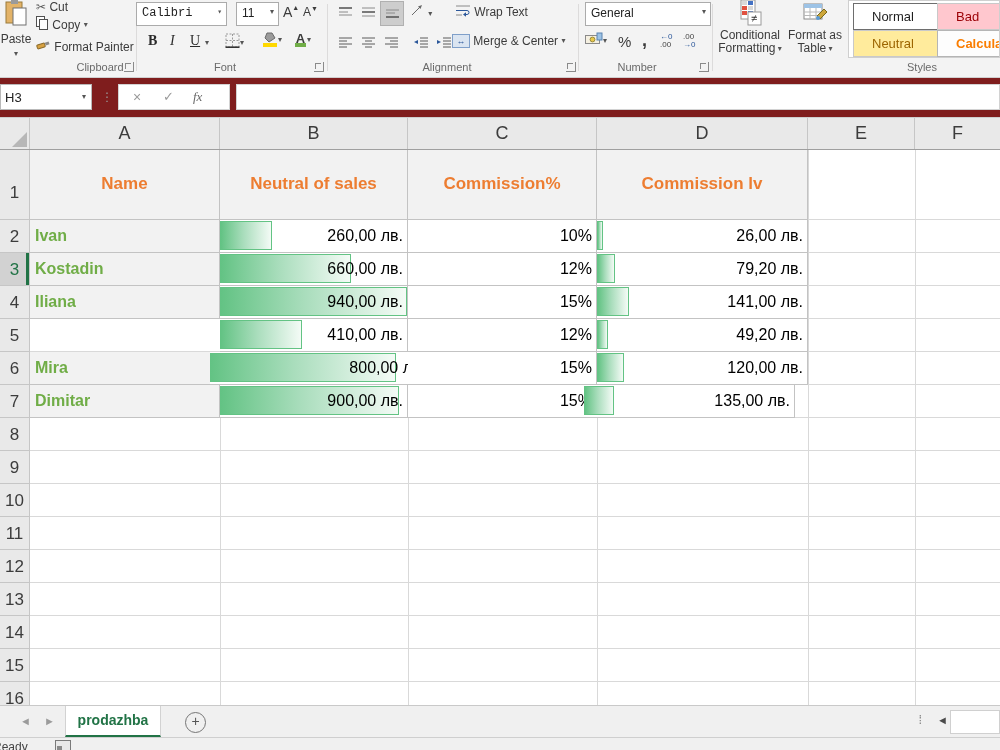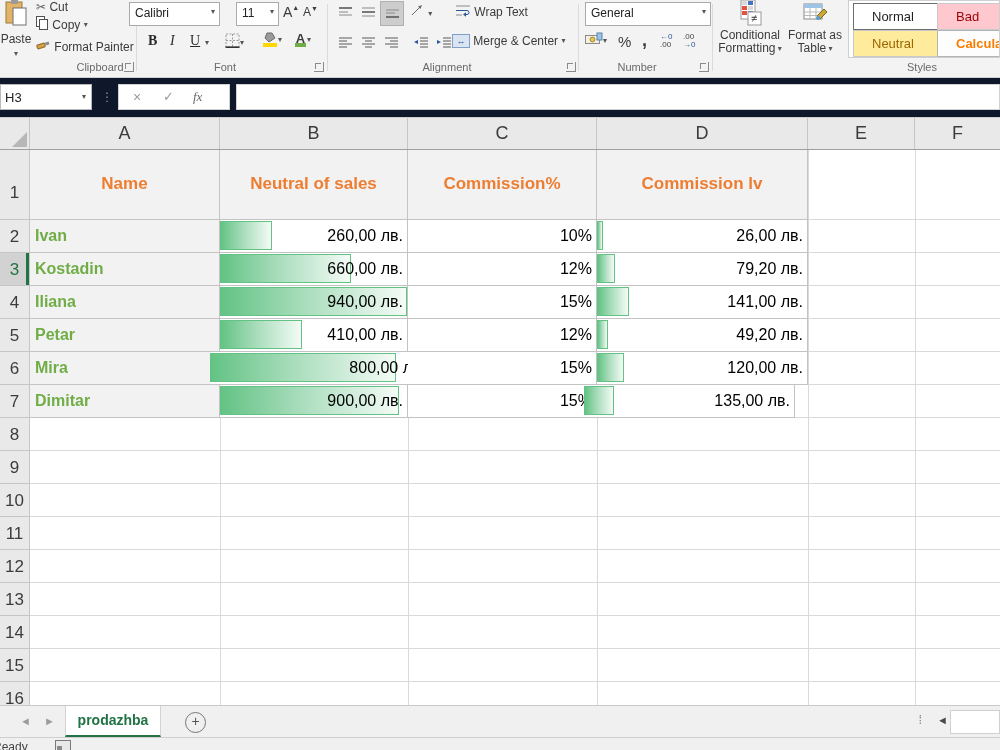--- a/index.html
+++ b/index.html
@@ -23,21 +23,21 @@
   .selbtn{background:#cdcdcd;border:1px solid #b0b0b0;}
   .alignbtn{position:absolute;width:22px;height:20px;text-align:center;padding-top:3px;}
   .twoline{position:absolute;font-size:12px;color:#3b3b3b;text-align:center;line-height:13px;}
   .stylebox{position:absolute;width:79px;height:25px;font-size:13px;line-height:25px;padding-left:18px;border:1px solid #c9c9c9;}
   .sb-normal{background:#fff;color:#1f1f1f;border:1px solid #6e6e6e;}
   .sb-bad{background:#ffc7ce;color:#9c0006;}
   .sb-neutral{background:#ffeb9c;color:#9c6500;}
   .sb-calc{background:#fdfdfd;color:#fa7d00;font-weight:bold;border:1px solid #b5b5b5;}
   .colorbar{position:absolute;left:1px;right:1px;bottom:0;height:4px;}
   
-  #fbar{left:0;top:78px;width:1000px;height:40px;background:#0f172a;border-bottom:1px solid #cfcfcf;}
+  #fbar{left:0;top:78px;width:1000px;height:40px;background:#7f1d1d;border-bottom:1px solid #cfcfcf;}
   #namebox{left:0;top:6px;width:92px;height:26px;background:#fff;border:1px solid #b9b9b9;}
   #fxbox{left:118px;top:6px;width:112px;height:26px;background:#fff;border:1px solid #d2d2d2;}
   #finput{left:236px;top:6px;width:764px;height:26px;background:#fff;border:1px solid #d2d2d2;font-size:13px;padding:4px;}
   
   #colheads{left:0;top:118px;width:1000px;height:32px;background:#e9e9e9;border-bottom:1px solid #9f9f9f;}
   .ch{position:absolute;top:0;height:31px;text-align:center;font-size:18px;color:#3c3c3c;line-height:31px;border-right:1px solid #c6c6c6;box-sizing:border-box;}
   #corner{left:0;top:0;width:30px;height:31px;border-right:1px solid #c6c6c6;}
   #corner .tri{position:absolute;right:2px;bottom:2px;width:0;height:0;border-left:15px solid transparent;border-bottom:15px solid #b7b7b7;}
   #rowheads{left:0;top:150px;width:30px;height:555px;background:#e9e9e9;overflow:hidden;border-right:1px solid #c6c6c6;}
   .rh{position:relative;height:33px;text-align:center;font-size:17px;color:#3c3c3c;line-height:33px;border-bottom:1px solid #c6c6c6;box-sizing:border-box;}
@@ -106,21 +106,21 @@
           <rect x="1" y="5" width="8" height="4" rx="1" fill="#d8a243" stroke="#8a6a2a" transform="rotate(-18 5 7)"></rect>
           <rect x="9" y="3" width="4" height="3" fill="#8a8a8a" transform="rotate(-18 11 4)"></rect>
         </svg>
     </span>
     <span class="lbl">Format Painter</span>
   </div>
   <div class="grouplabel" style="left:60px;width:80px;">Clipboard</div>
   <div class="launcher" style="left:124px;"></div>
   <div class="vsep" style="left:136px;"></div>
 
-  <div class="combo" style="left:129px;top:2px;width:89px;height:22px;">
+  <div class="combo" style="left:136px;top:2px;width:89px;height:22px;font-family:Liberation Mono, monospace;">
     <span class="cval">Calibri</span>
     <span class="cdd">▾</span>
   </div>
   <div class="combo" style="left:236px;top:2px;width:41px;height:22px;">
     <span class="cval">11</span>
     <span class="cdd">▾</span>
   </div>
   <div class="rbtn" style="left:283px;top:4px;font-size:14px;">
     <span>A</span><span style="font-size:7px;vertical-align:top;">▲</span>
   </div>
@@ -413,21 +413,20 @@
     <div class="val">940,00 лв.</div>
   </div>
   <div class="cell" style="left:378px;top:136px;width:189px;height:33px;">
       <div class="val">15%</div>
     </div>
   <div class="cell" style="left:567px;top:136px;width:211px;height:33px;">
     <div class="bar" style="width: 15%;"></div>
     <div class="val">141,00 лв.</div>
   </div>
 
-  <div class="cell fillcell namecell" style="left:0;top:169px;width:190px;height:33px;">Petar</div>
   <div class="cell" style="left:190px;top:169px;width:188px;height:33px;">
     <div class="bar" style="width: 43.617%;"></div>
     <div class="val">410,00 лв.</div>
   </div>
   <div class="cell" style="left:378px;top:169px;width:189px;height:33px;">
       <div class="val">12%</div>
     </div>
   <div class="cell" style="left:567px;top:169px;width:211px;height:33px;">
     <div class="bar" style="width: 5.23404%;"></div>
     <div class="val">49,20 лв.</div>

